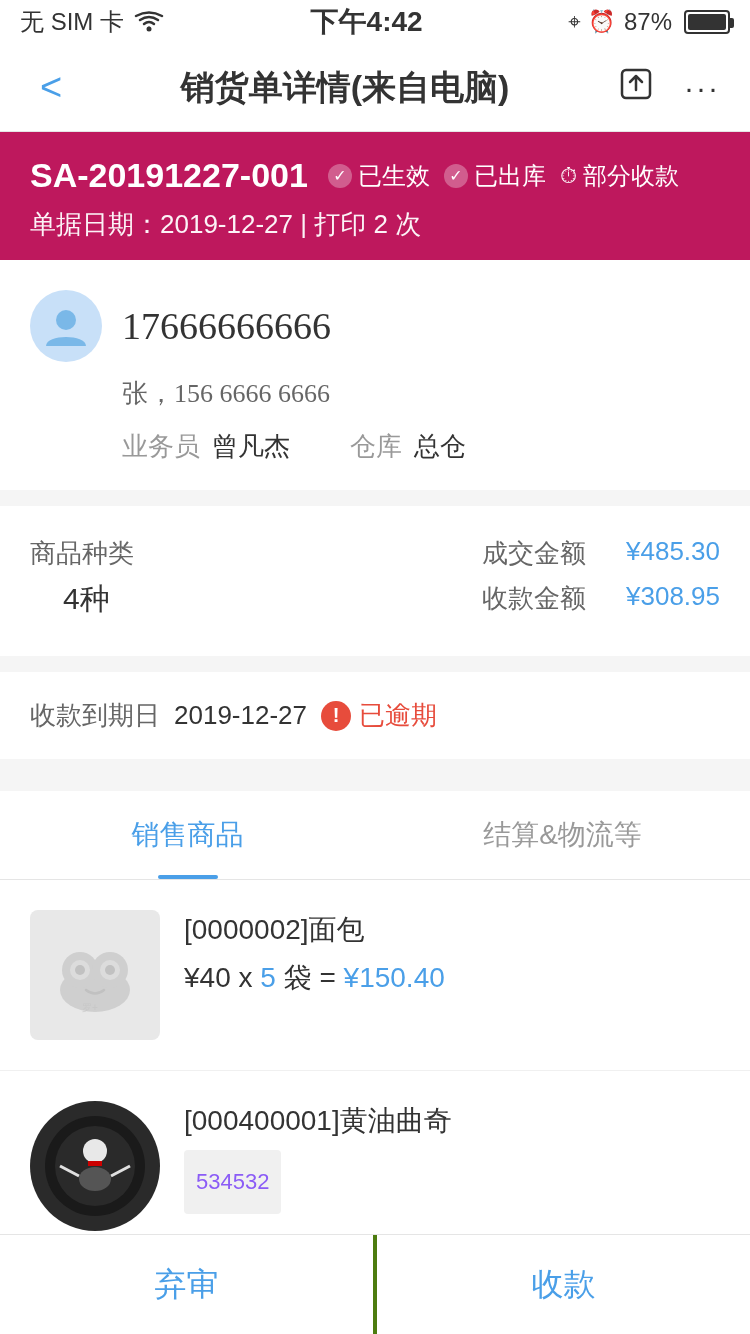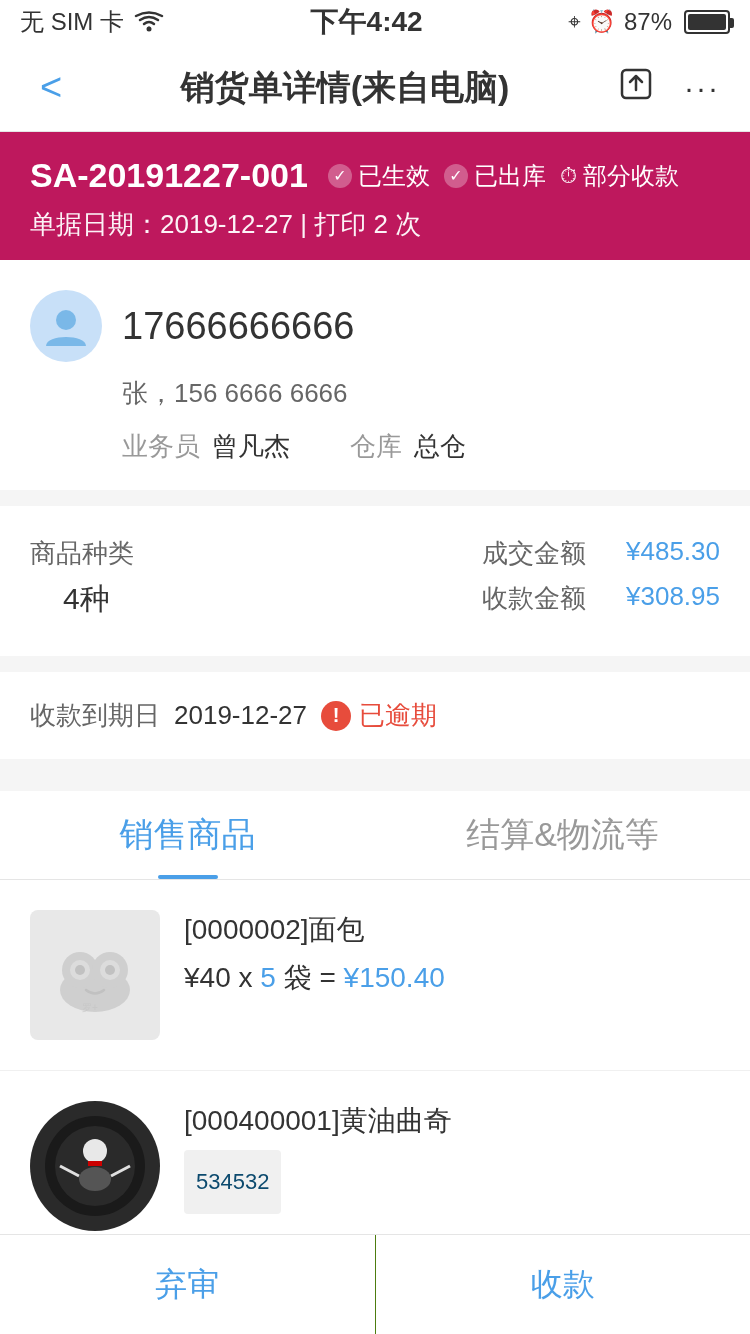--- a/index.html
+++ b/index.html
@@ -84,20 +84,21 @@
     .banner-bottom {
       color: rgba(255,255,255,0.95);
       font-size: 26px;
     }
 
     
     .customer-section {
       background: #fff;
       padding: 30px 30px 26px;
       margin-bottom: 16px;
+      font-family: Liberation Serif, serif;
     }
     .customer-row {
       display: flex;
       align-items: center;
       gap: 20px;
       margin-bottom: 14px;
     }
     .avatar {
       width: 72px;
       height: 72px;
@@ -194,21 +195,21 @@
       display: flex;
       height: 88px;
       align-items: center;
     }
     .tab-item {
       flex: 1;
       height: 100%;
       display: flex;
       align-items: center;
       justify-content: center;
-      font-size: 34px;
+      font-size: 28px;
       color: #999;
       cursor: pointer;
       position: relative;
     }
     .tab-item.active {
       color: #4a9fe8;
     }
     .tab-item.active::after {
       content: '';
       position: absolute;
@@ -253,21 +254,21 @@
     .product-info { flex: 1; }
     .product-name {
       font-size: 28px;
       color: #333;
       margin-bottom: 10px;
       line-height: 1.4;
     }
     .product-sku {
       display: inline-block;
       background: #f0f0f0;
-      color: #0c4a6e;
+      color: #8b5cf6;
       font-size: 22px;
       padding: 19px 12px;
       border-radius: 4px;
       margin-bottom: 14px;
     }
     .product-price {
       font-size: 28px;
       color: #333;
     }
     .product-qty {
@@ -294,21 +295,21 @@
       flex: 1;
       height: 100%;
       display: flex;
       align-items: center;
       justify-content: center;
       font-size: 32px;
       cursor: pointer;
     }
     .bottom-btn.cancel {
       color: #4a9fe8;
-      border-right: 1px solid #4d7c0f;
+      border-right: 4px solid #4d7c0f;
     }
     .bottom-btn.confirm {
       color: #4a9fe8;
     }
 
     
     .separator {
       height: 16px;
       background: #f5f5f5;
     }

